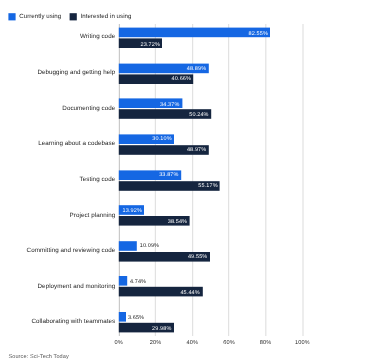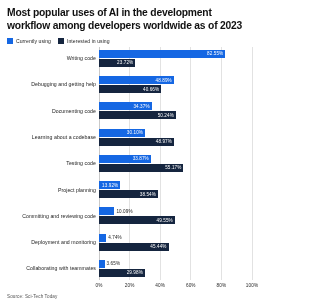--- a/index.html
+++ b/index.html
@@ -170,21 +170,20 @@
     color: #555555;
     margin: 2px 0 0 1px;
     letter-spacing: 0.1px;
   }
 </style>
 </head>
 <body>
 
 <div class="page">
 
-  <div class="chart-title">Most popular uses of AI in the development workflow among developers worldwide as of 2023</div>
 
   <div class="legend">
     <div class="legend-item">
       <span class="legend-swatch" id="sw0" style="background: rgb(21, 103, 227);"></span>
       <span class="legend-label">Currently using</span>
     </div>
     <div class="legend-item">
       <span class="legend-swatch" id="sw1" style="background: rgb(21, 37, 63);"></span>
       <span class="legend-label">Interested in using</span>
     </div>

